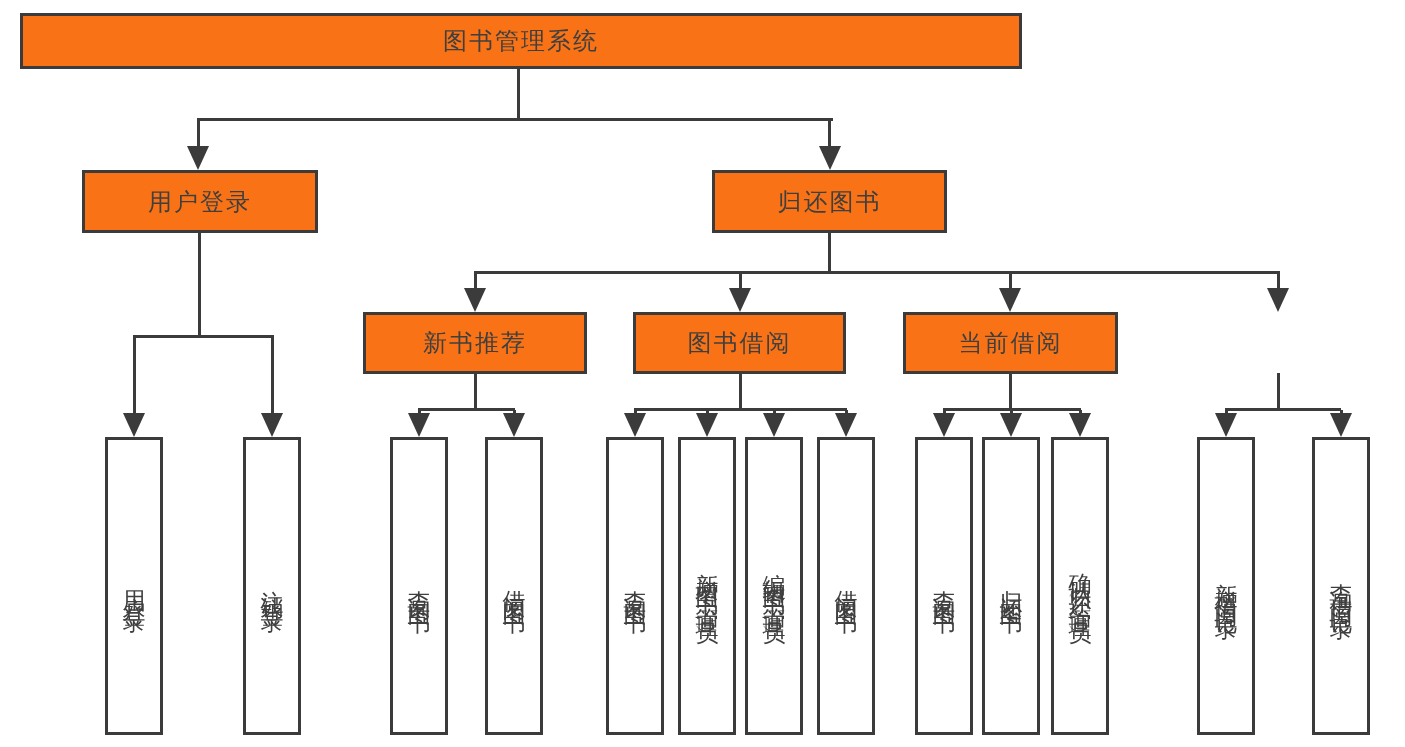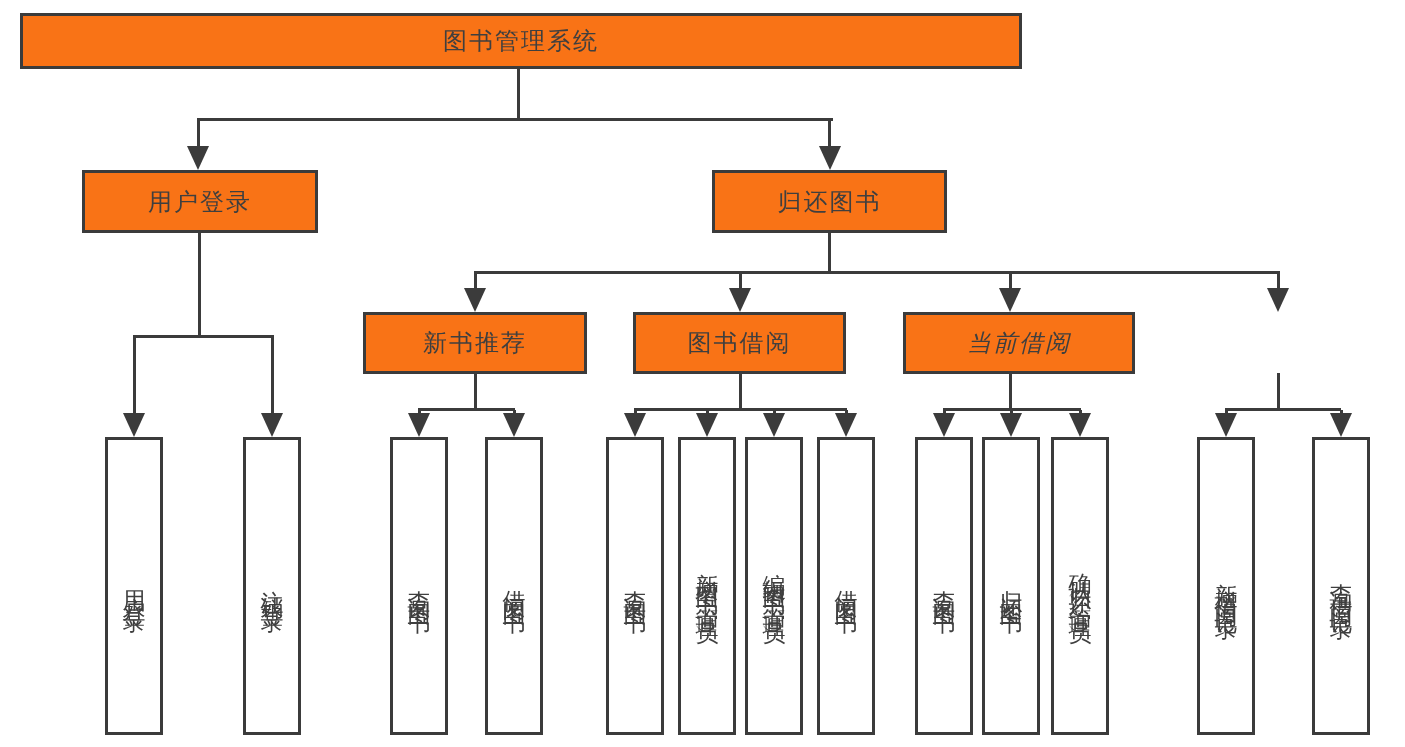--- a/index.html
+++ b/index.html
@@ -35,21 +35,21 @@
 
 <div class="canvas">
 
   <div class="hbox" style="left:20px;top:13px;width:1002px;height:56px;">图书管理系统</div>
 
   <div class="hbox" style="left:82px;top:170px;width:236px;height:63px;">用户登录</div>
   <div class="hbox" style="left:712px;top:170px;width:235px;height:63px;">归还图书</div>
 
   <div class="hbox" style="left:633px;top:312px;width:213px;height:62px;">图书借阅</div>
   <div class="hbox" style="left:363px;top:312px;width:224px;height:62px;">新书推荐</div>
-  <div class="hbox" style="left:903px;top:312px;width:232px;height:62px;font-style:italic;">当前借阅</div>
+  <div class="hbox" style="left:903px;top:312px;width:215px;height:62px;">当前借阅</div>
 
   <div class="vbox" style="left:105px;">用户登录</div>
   <div class="vbox" style="left:243px;">注销登录</div>
 
   <div class="vbox" style="left:390px;">查询图书</div>
   <div class="vbox" style="left:485px;">借阅图书</div>
 
   <div class="vbox" style="left:606px;">查询图书</div>
   <div class="vbox" style="left:678px;">新增图书（管理员）</div>
   <div class="vbox" style="left:745px;">编辑图书（管理员）</div>

